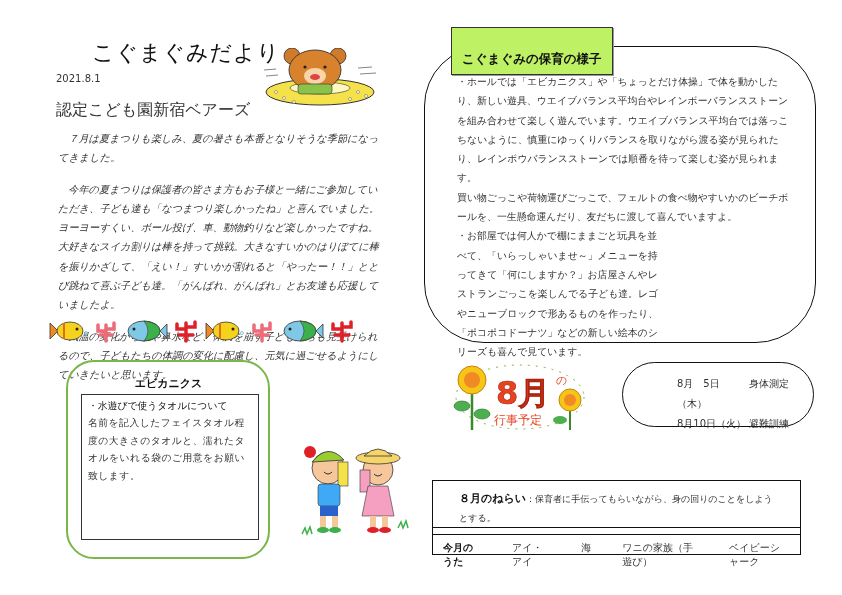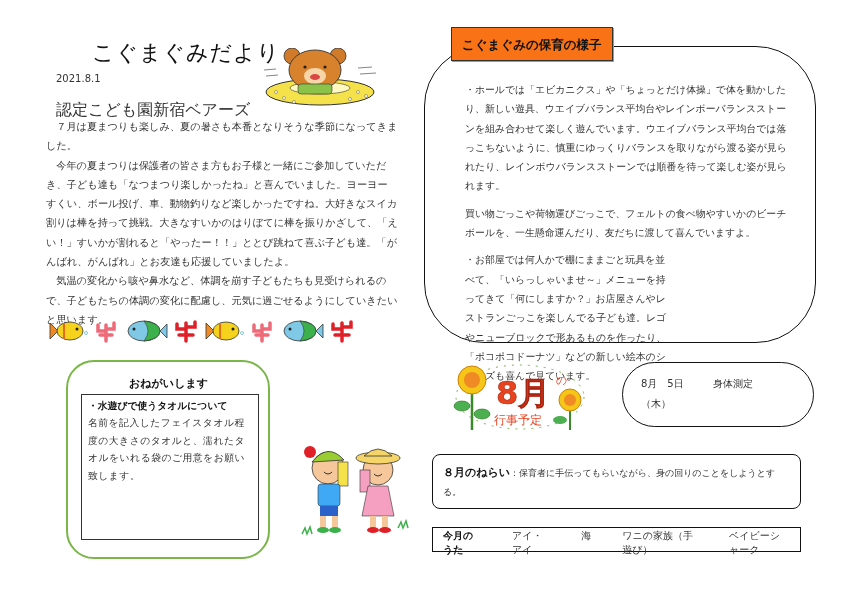--- a/index.html
+++ b/index.html
@@ -10,64 +10,64 @@
   
   .title { left:92px; top:38px; font-size:22px; font-weight:normal; letter-spacing:1px; color:#111; }
   .date { left:56px; top:73px; font-size:10px; color:#333; }
   .school { left:56px; top:100px; font-size:16px; color:#333; }
 
   
   .bear { left:262px; top:48px; width:118px; height:58px; }
 
   
   .letter { left:46px; top:117px; width:352px; font-size:10.2px; line-height:19.3px; color:#333; }
-  .letter p { margin:0; text-indent:1em; }
+  .letter p { margin:12px; text-indent:1em;font-style:italic; }
 
   
   .fishrow { left:48px; top:318px; height:26px; display:flex; gap:4px; align-items:center; }
 
   
   .onegai-outer { left:66px; top:360px; width:200px; height:195px; border:2.5px solid #7ab648;
                   border-radius:28px; }
   .onegai-title { left:66px; top:376px; width:205px; text-align:center; font-size:11px; font-weight:bold; color:#111; }
   .onegai-inner { left:81px; top:394px; width:178px; height:146px; border:1px solid #333;
                   font-size:9.8px; line-height:17.4px; color:#333; padding:2px 6px; box-sizing:border-box; }
-  .onegai-inner .head { font-weight:bold; color:#111; }
+  .onegai-inner .head { font-weight:normal; color:#111; }
   .onegai-inner .body { letter-spacing:0.5px; }
 
   
   .kids { left:298px; top:440px; width:114px; height:100px; }
 
   
   .activity-box { left:424px; top:46px; width:392px; height:297px; border:1.6px solid #111;
                   border-radius:60px; box-sizing:border-box; }
-  .activity-label { left:451px; top:27px; border:1px solid #333; background:#f97316; padding:9px 10px 6px 10px;
+  .activity-label { left:451px; top:27px; border:1px solid #333; background:#bef264; padding:23px 10px 6px 10px;
                     font-size:12.5px; font-weight:bold; color:#111; box-shadow:1px 1px 0 #999; }
   .activity-text { left:457px; top:72px; width:340px; font-size:9.9px; line-height:19.3px; color:#333; }
-  .activity-text p { margin:8px; }
+  .activity-text p { margin:0; }
   .activity-narrow { width:205px; }
 
   
   .sunflower { left:452px; top:362px; width:136px; height:70px; }
 
   
   .events { left:622px; top:362px; width:192px; height:65px; border:1.6px solid #111; border-radius:33px;
             box-sizing:border-box; padding:11px 0 0 18px; font-size:10px; color:#333; line-height:20px; }
-  .events .row { display:flex; }
+  .events .row { display:flex;margin-left:36px; }
   .events .d { width:72px; }
 
   
-  .aim { left:432px; top:454px; width:369px; height:55px; border:1.6px solid #111; border-radius:8px;
-         box-sizing:border-box; padding:8px 10px; font-size:9px; color:#333; line-height:19px; }
+  .aim { left:432px; top:480px; width:369px; height:55px; border:1.6px solid #111; border-radius:0;
+         box-sizing:border-box; padding:8px 26px; font-size:9px; color:#333; line-height:19px; }
   .aim .lbl { font-weight:bold; font-size:11px; color:#111; }
   .aim .line2 { padding-left:72px; }
 
   
   .song { left:432px; top:527px; width:369px; height:25px; border:1.6px solid #111;
-          box-sizing:border-box; padding:1px 10px; font-size:10px; color:#333; display:flex; gap:31px; }
+          box-sizing:border-box; padding:13px 10px; font-size:10px; color:#333; display:flex; gap:31px; }
   .song .lbl { font-weight:bold; color:#111; }
 </style>
 </head>
 <body>
 
 <div class="abs title">こぐまぐみだより</div>
 <div class="abs date">2021.8.1</div>
 <div class="abs school">認定こども園新宿ベアーズ</div>
 
 <svg class="abs bear" viewBox="0 0 118 58">
@@ -138,21 +138,21 @@
       <path d="M20 2 Q28 12 20 22 Q36 20 36 12 Q36 4 20 2Z" fill="#3cb04a" stroke="#333" stroke-width="0.6"></path>
       <polygon points="36,12 43,5 43,19" fill="#7fc9e6" stroke="#333" stroke-width="0.8"></polygon>
       <circle cx="10" cy="10" r="1.5" fill="#222"></circle>
     </svg>
   <svg width="28" height="24" viewBox="0 0 28 24">
       <path d="M14 22 V4 M14 10 H5 V5 M14 8 H23 V3 M7 16 H21" stroke="#e02028" stroke-width="3.5" fill="none" stroke-linecap="round"></path>
     </svg>
 </div>
 
 <div class="abs onegai-outer"></div>
-<div class="abs onegai-title">おねがいします</div>
+<div class="abs onegai-title">エビカニクス</div>
 <div class="abs onegai-inner">
   <div class="head">・水遊びで使うタオルについて</div>
   <div class="body">名前を記入したフェイスタオル程度の大きさのタオルと、濡れたタオルをいれる袋のご用意をお願い致します。</div>
 </div>
 
 <svg class="abs kids" viewBox="0 0 114 100">
   <circle cx="12" cy="12" r="6" fill="#e02028"></circle>
   <circle cx="30" cy="28" r="16" fill="#f6c79a" stroke="#333" stroke-width="0.8"></circle>
   <path d="M14 22 Q30 2 46 20 Z" fill="#9acd32" stroke="#333" stroke-width="0.8"></path>
   <path d="M26 32 Q30 36 34 32" stroke="#333" fill="none"></path>
@@ -201,20 +201,24 @@
   <ellipse cx="108" cy="58" rx="7" ry="4" fill="#4caf50"></ellipse>
   <circle cx="118" cy="38" r="11" fill="#f5c518" stroke="#c9820a" stroke-width="1"></circle>
   <circle cx="118" cy="38" r="6" fill="#f08a24"></circle>
 </svg>
 
 <div class="abs events">
   <div class="row">
     <span class="d">8月　5日（木）</span>
     <span>身体測定</span>
   </div>
+  <div class="row">
+    <span class="d">8月10日（火）</span>
+    <span>避難訓練</span>
+  </div>
 </div>
 
 <div class="abs aim">
   <div>
     <span class="lbl">８月のねらい</span><span>：</span><span>保育者に手伝ってもらいながら、身の回りのことをしようとする。</span>
   </div>
 </div>
 
 <div class="abs song">
   <span class="lbl">今月のうた</span>

